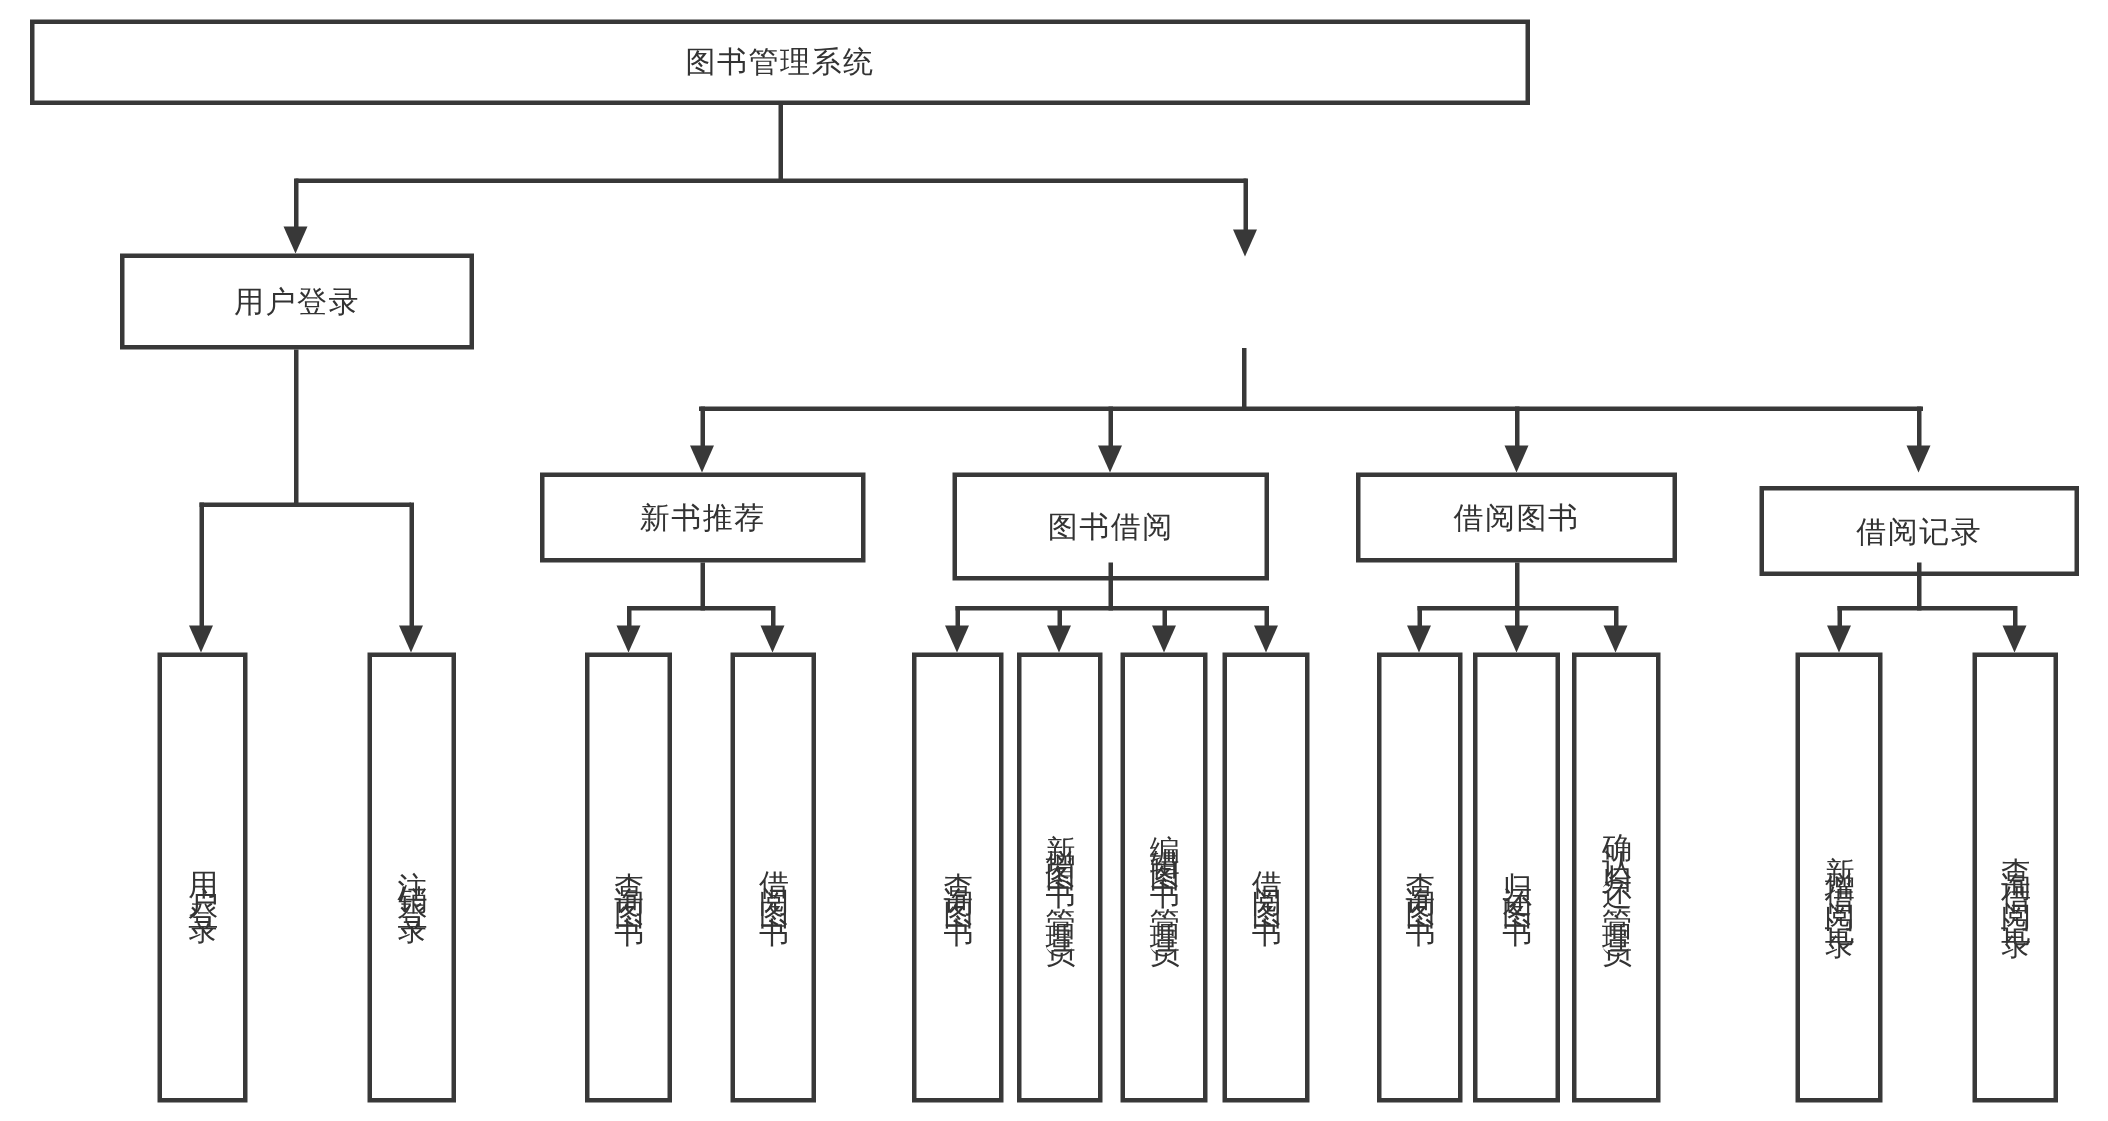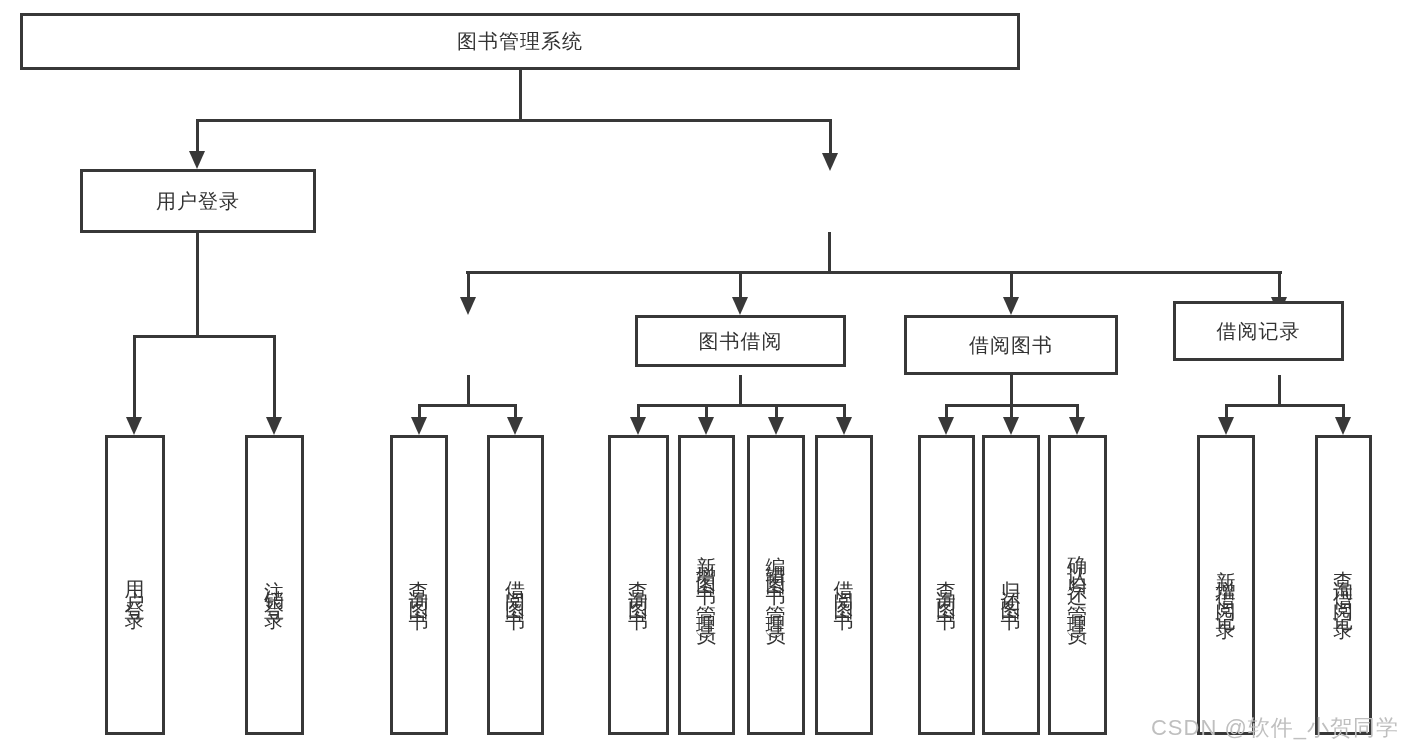--- a/index.html
+++ b/index.html
@@ -93,27 +93,30 @@
   <div class="line hline" style="left:466px;top:271px;width:816px"></div>
   <div class="line vline" style="left:467px;top:271px;height:28px"></div>
   <div class="arrow" style="left:460px;top:297px"></div>
   <div class="line vline" style="left:739px;top:271px;height:28px"></div>
   <div class="arrow" style="left:732px;top:297px"></div>
   <div class="line vline" style="left:1010px;top:271px;height:28px"></div>
   <div class="arrow" style="left:1003px;top:297px"></div>
   <div class="line vline" style="left:1278px;top:271px;height:28px"></div>
   <div class="arrow" style="left:1271px;top:297px"></div>
 
-  <div class="box" style="left:635px;top:315px;width:211px;height:52px">
+  <div class="box" style="left:360px;top:315px;width:217px;height:60px">
+    <span class="h-label">新书推荐</span>
+  </div>
+  <div class="box" style="left:635px;top:315px;width:211px;height:72px">
     <span class="h-label">图书借阅</span>
   </div>
   <div class="box" style="left:904px;top:315px;width:214px;height:60px">
     <span class="h-label">借阅图书</span>
   </div>
-  <div class="box" style="left:1173px;top:301px;width:171px;height:60px">
+  <div class="box" style="left:1173px;top:324px;width:213px;height:60px">
     <span class="h-label">借阅记录</span>
   </div>
 
   <div class="line vline" style="left:467px;top:375px;height:32px"></div>
   <div class="line hline" style="left:418px;top:404px;width:98px"></div>
   <div class="line vline" style="left:418px;top:404px;height:15px"></div>
   <div class="arrow" style="left:411px;top:417px"></div>
   <div class="line vline" style="left:514px;top:404px;height:15px"></div>
   <div class="arrow" style="left:507px;top:417px"></div>
 
@@ -181,15 +184,14 @@
     <span class="v-label">确认归还（管理员）</span>
   </div>
 
   <div class="box" style="left:1197px;top:435px;width:58px;height:300px">
     <span class="v-label">新增借阅记录</span>
   </div>
   <div class="box" style="left:1315px;top:435px;width:57px;height:300px">
     <span class="v-label">查询借阅记录</span>
   </div>
 
-  <div class="watermark">CSDN @软件_小贺同学</div>
 
 </div>
 
 </body></html>

